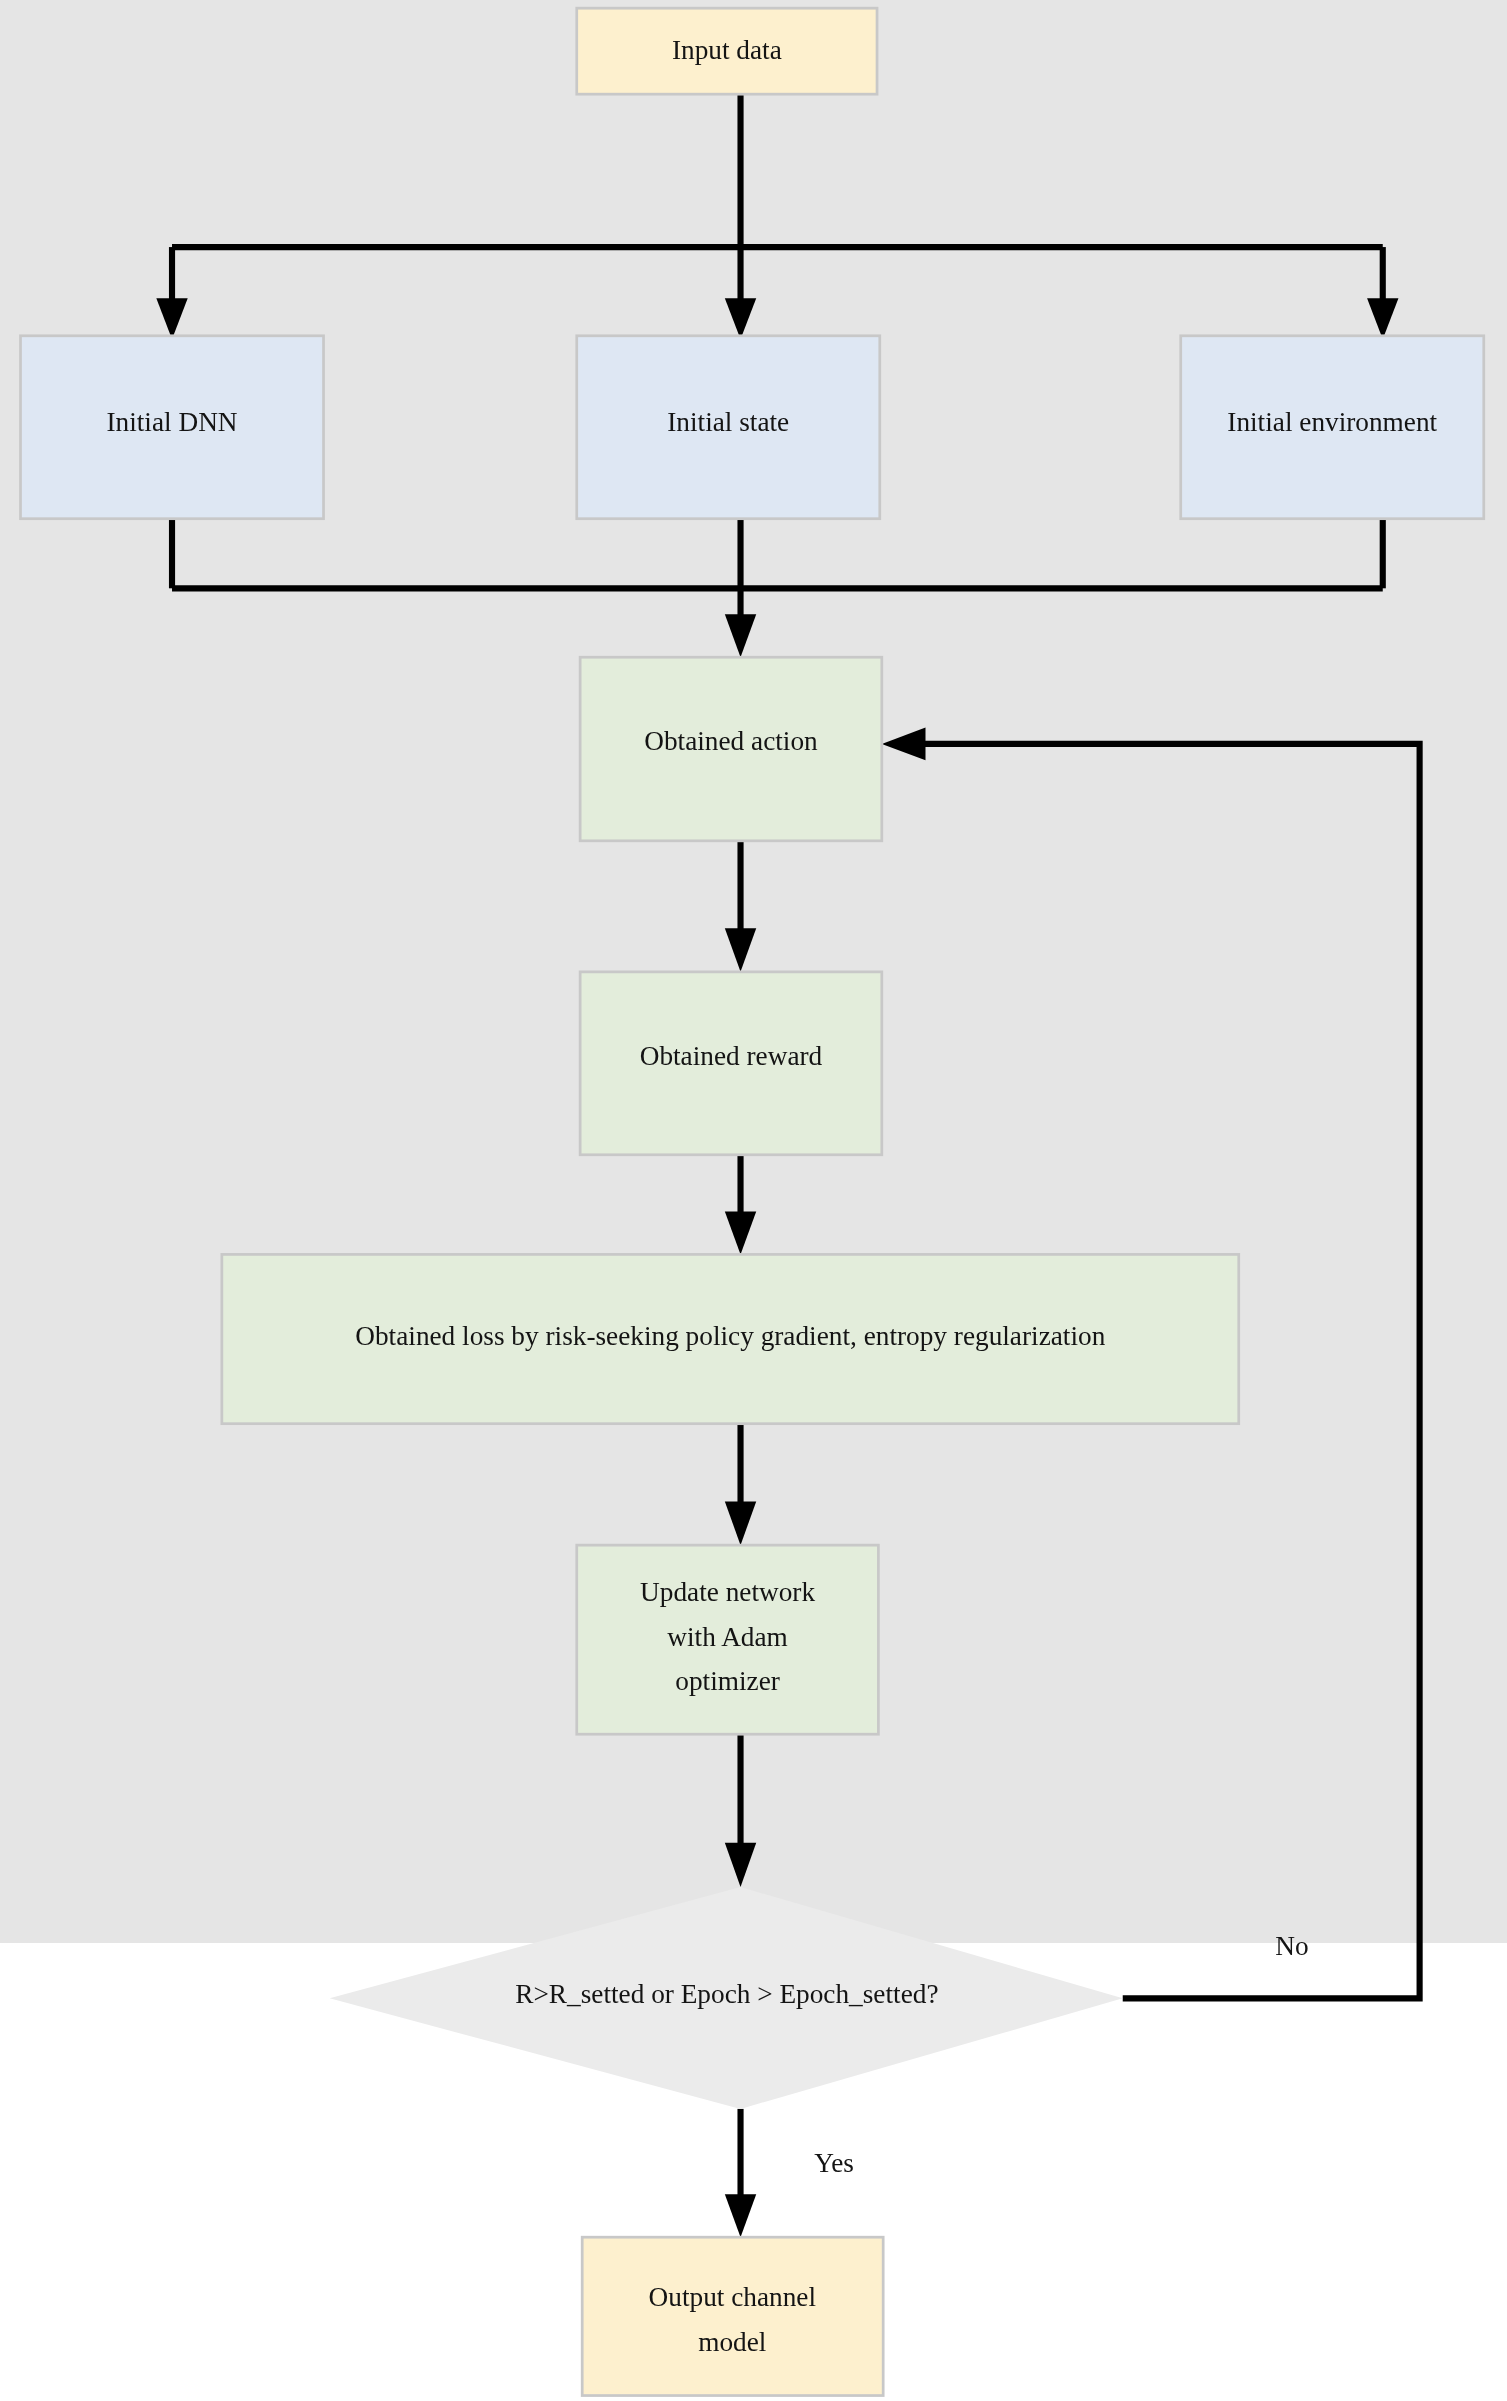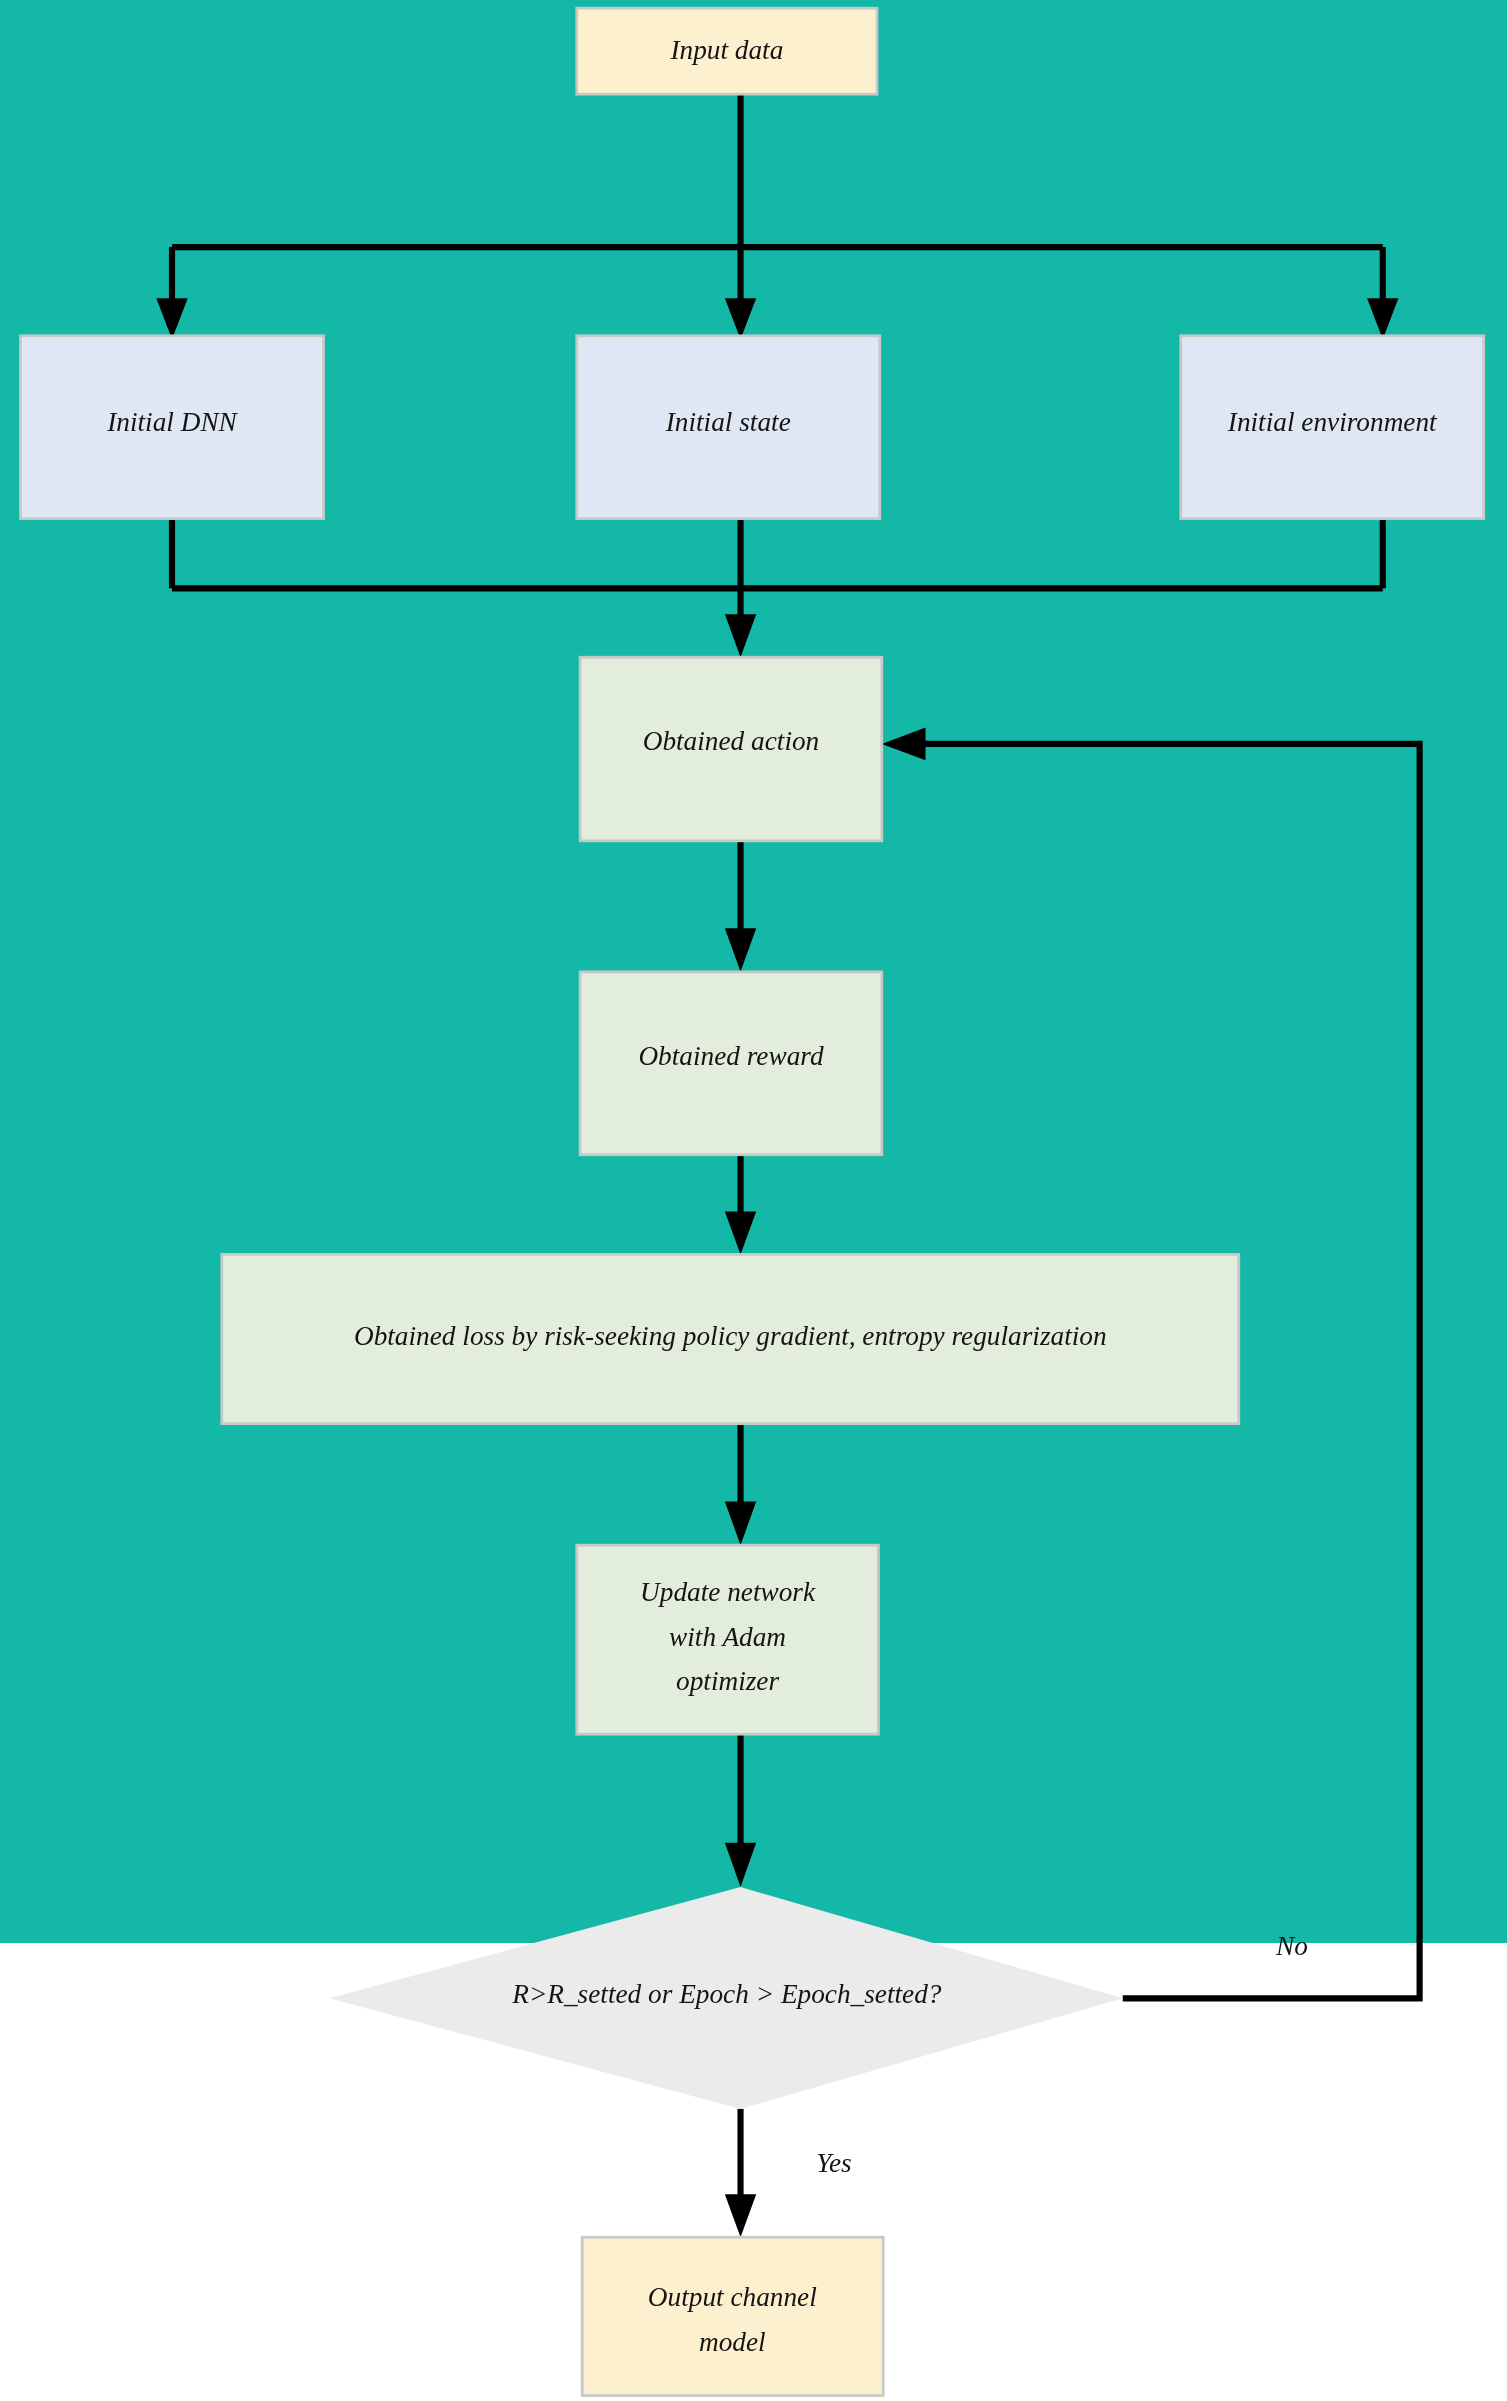--- a/index.html
+++ b/index.html
@@ -11,22 +11,21 @@
   body {
     width: 1507px;
     height: 2401px;
     font-family: "Liberation Serif", "DejaVu Serif", serif;
     overflow: hidden;
   }
   #flow-root {
     position: relative;
     width: 1507px;
     height: 1943px;
-    background: #14b8a6;
-    font-style: italic;
+    background: #e5e5e5;
   }
   svg.flow-canvas {
     position: absolute;
     left: 0;
     top: 0;
     width: 1507px;
     height: 2401px;
     display: block;
   }
   .node-text {

